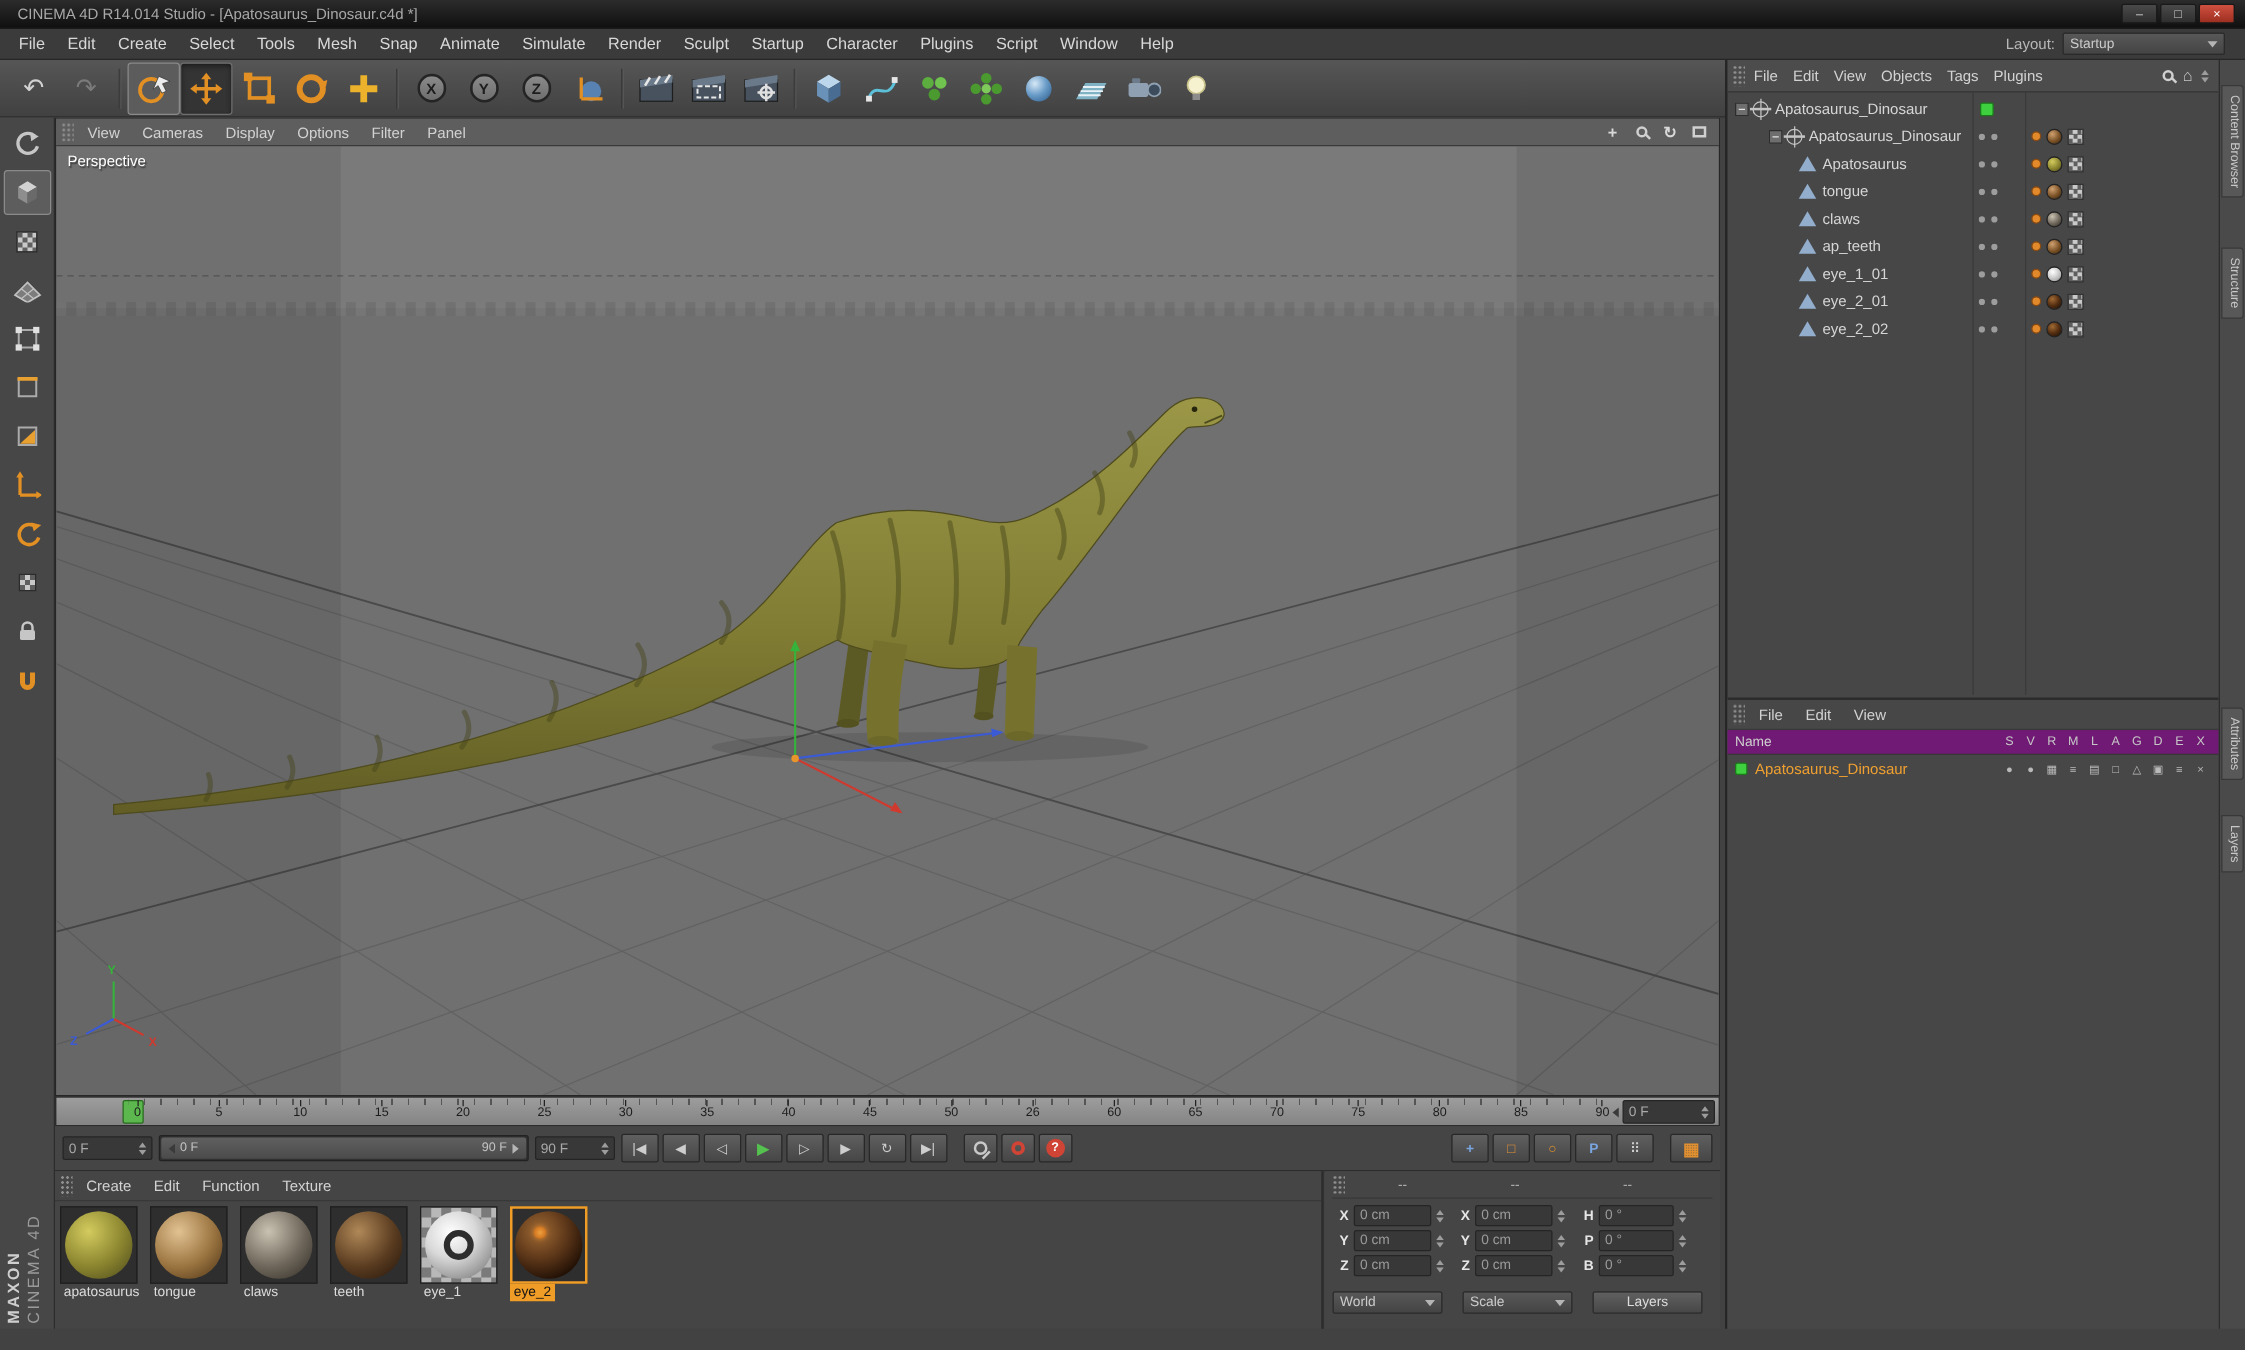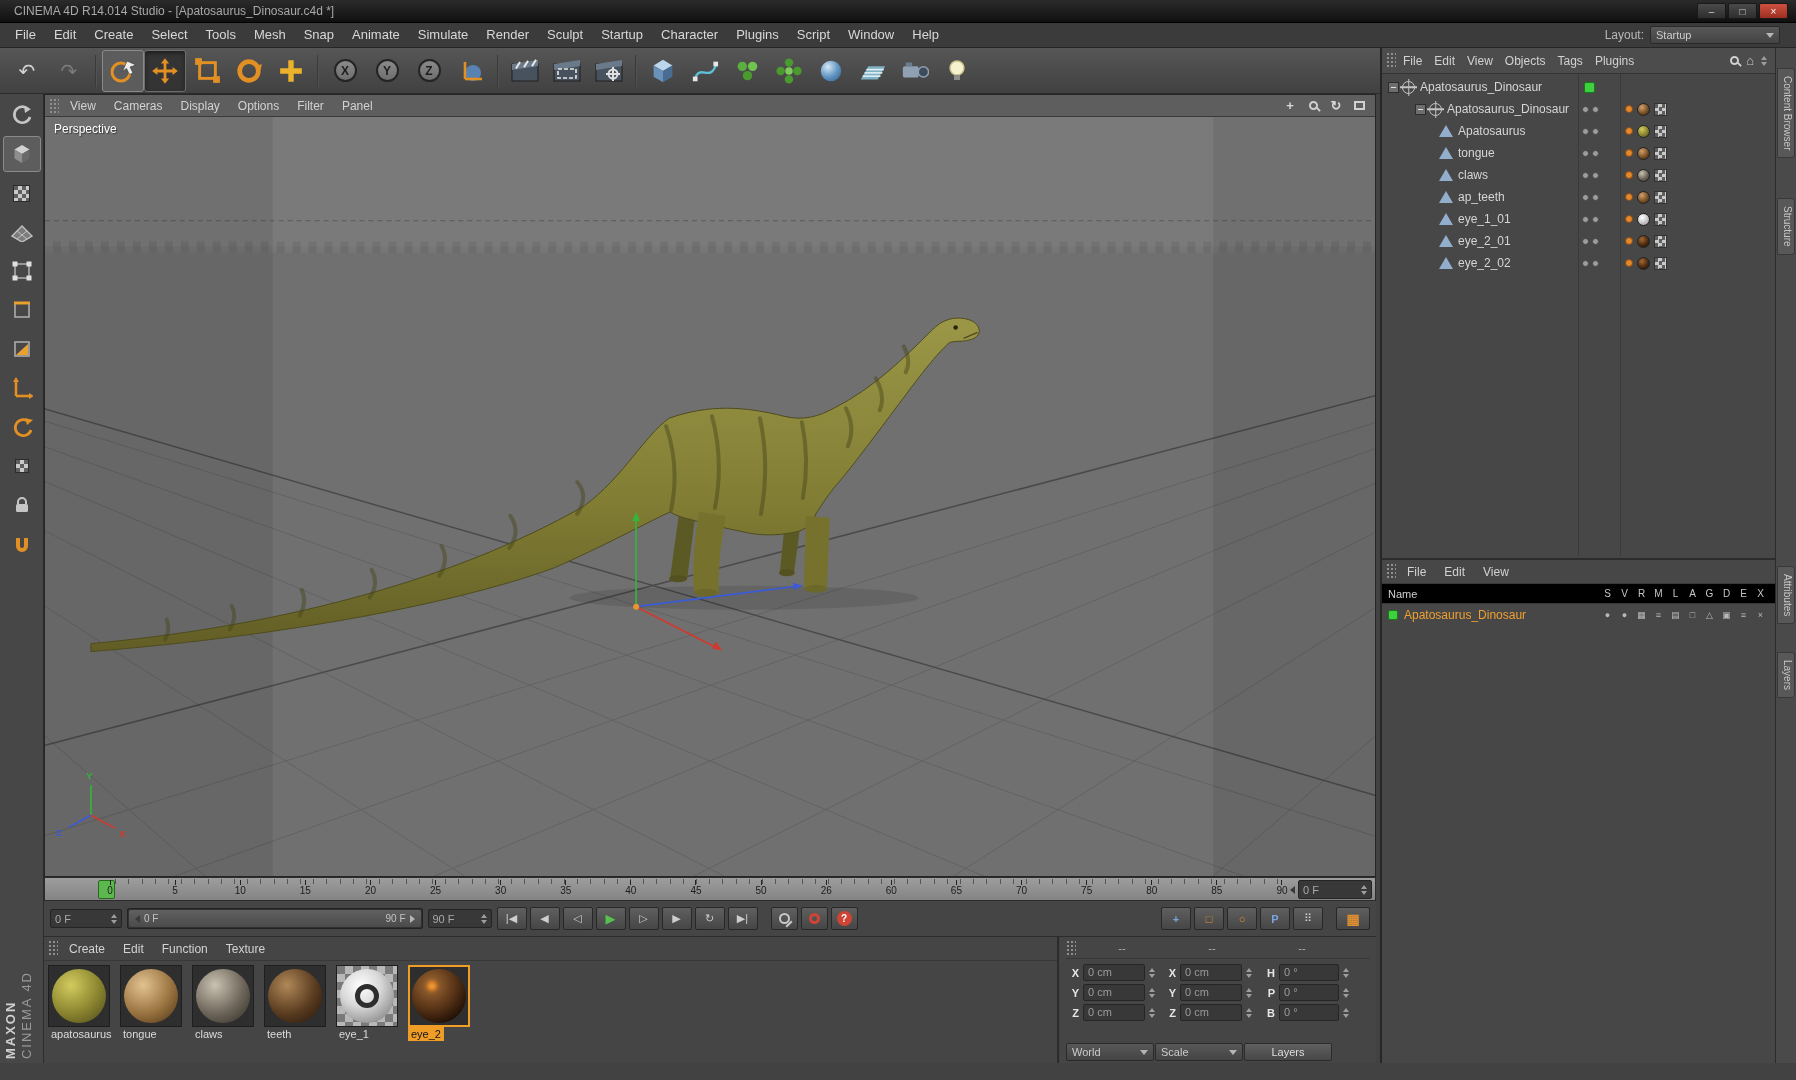--- a/index.html
+++ b/index.html
@@ -128,21 +128,21 @@
   .sel-true .mat-label{background:#f09d28;color:#141414}
   .sel-true .mat-thumb{border:2px solid #f09d28}
 
   
   .coords{position:absolute;left:1060px;top:937px;width:316px;height:126px;background:#454545;padding:0 6px}
   .coords-head{height:22px;display:flex;align-items:center;gap:2px;border-bottom:1px solid #383838}
   .dash{width:88px;text-align:center;color:#b5b5b5;font-size:11px}
   .coords-grid{display:grid;grid-template-columns:13px 62px 10px 13px 62px 10px 15px 60px 10px;gap:3px 4px;margin-top:5px;align-items:center}
   .clab{font-weight:bold;font-size:11px;color:#e6e6e6;text-align:right}
   .cfield{height:17px;background:#383838;border:1px solid #252525;color:#9b9b9b;font-size:11px;line-height:15px;padding:0 4px;border-radius:2px}
-  .coords-bottom{display:flex;gap:1px;margin-top:22px;align-items:center}
+  .coords-bottom{display:flex;gap:16px;margin-top:12px;align-items:center}
   .coords-bottom .c4d-select{width:88px}
   .apply-btn{width:88px;height:18px;background:linear-gradient(#606060,#474747);border:1px solid #2b2b2b;border-radius:2px;
              color:#ddd;font-size:11px;display:flex;align-items:center;justify-content:center}
 
   
   .right-panel{position:absolute;left:1380px;top:48px;width:395px;bottom:17px;background:#474747;border-left:2px solid #262626}
   .om{position:absolute;top:0;left:0;right:0;height:508px;overflow:hidden}
   .om-menu{height:26px;display:flex;align-items:center;gap:1px;padding:0 4px;border-bottom:1px solid #333;background:#4c4c4c}
   .om-menu .pm-item{padding:0 6px;font-size:12px;color:#d2d2d2}
   .om-menu-icons{margin-left:auto;display:flex;align-items:center;gap:7px;padding-right:4px}
@@ -169,21 +169,21 @@
   .tv-olive{background:radial-gradient(circle at 35% 30%,#d3cb5e,#8a842f 55%,#4a471a)}
   .tv-brown{background:radial-gradient(circle at 35% 30%,#cfa070,#7a5226 55%,#32200e)}
   .tv-gray{background:radial-gradient(circle at 35% 30%,#c9c2b2,#6e665a 55%,#2e2a24)}
   .tv-light{background:radial-gradient(circle at 38% 32%,#fff,#cfcfcf 45%,#8a8a8a)}
   .tv-dark{background:radial-gradient(circle at 36% 30%,#a06a34,#552f12 50%,#180b02)}
   .tag-check{width:13px;height:13px;border:1px solid #333;
              background:repeating-conic-gradient(#c9c9c9 0% 25%,#5e5e5e 0% 50%);background-size:7px 7px}
 
   
   .lp{position:absolute;top:510px;left:0;right:0;bottom:0;border-top:2px solid #2c2c2c;background:#474747}
-  .lp-header{height:20px;display:flex;align-items:center;border-bottom:1px solid #383838;background:#000000;padding:0 6px}
+  .lp-header{height:20px;display:flex;align-items:center;border-bottom:1px solid #383838;background:#701a75;padding:0 6px}
   .lp-header .name-h{font-size:11px;color:#cfcfcf}
   .lp-cols{margin-left:auto;display:flex}
   .lp-cols span{width:17px;text-align:center;font-size:10px;color:#c6c6c6}
   .lp-row{height:21px;display:flex;align-items:center;padding:0 6px;position:relative}
   .lp-square{width:10px;height:10px;background:#3fd03f;border:1px solid #1a7a1a;border-radius:2px;margin-right:6px}
   .lp-name{font-size:12px;color:#f0a030;white-space:nowrap}
   .lp-icons{margin-left:auto;display:flex}
   .lp-icons span{width:17px;text-align:center;font-size:9px;color:#b9b9b9}
 
   

